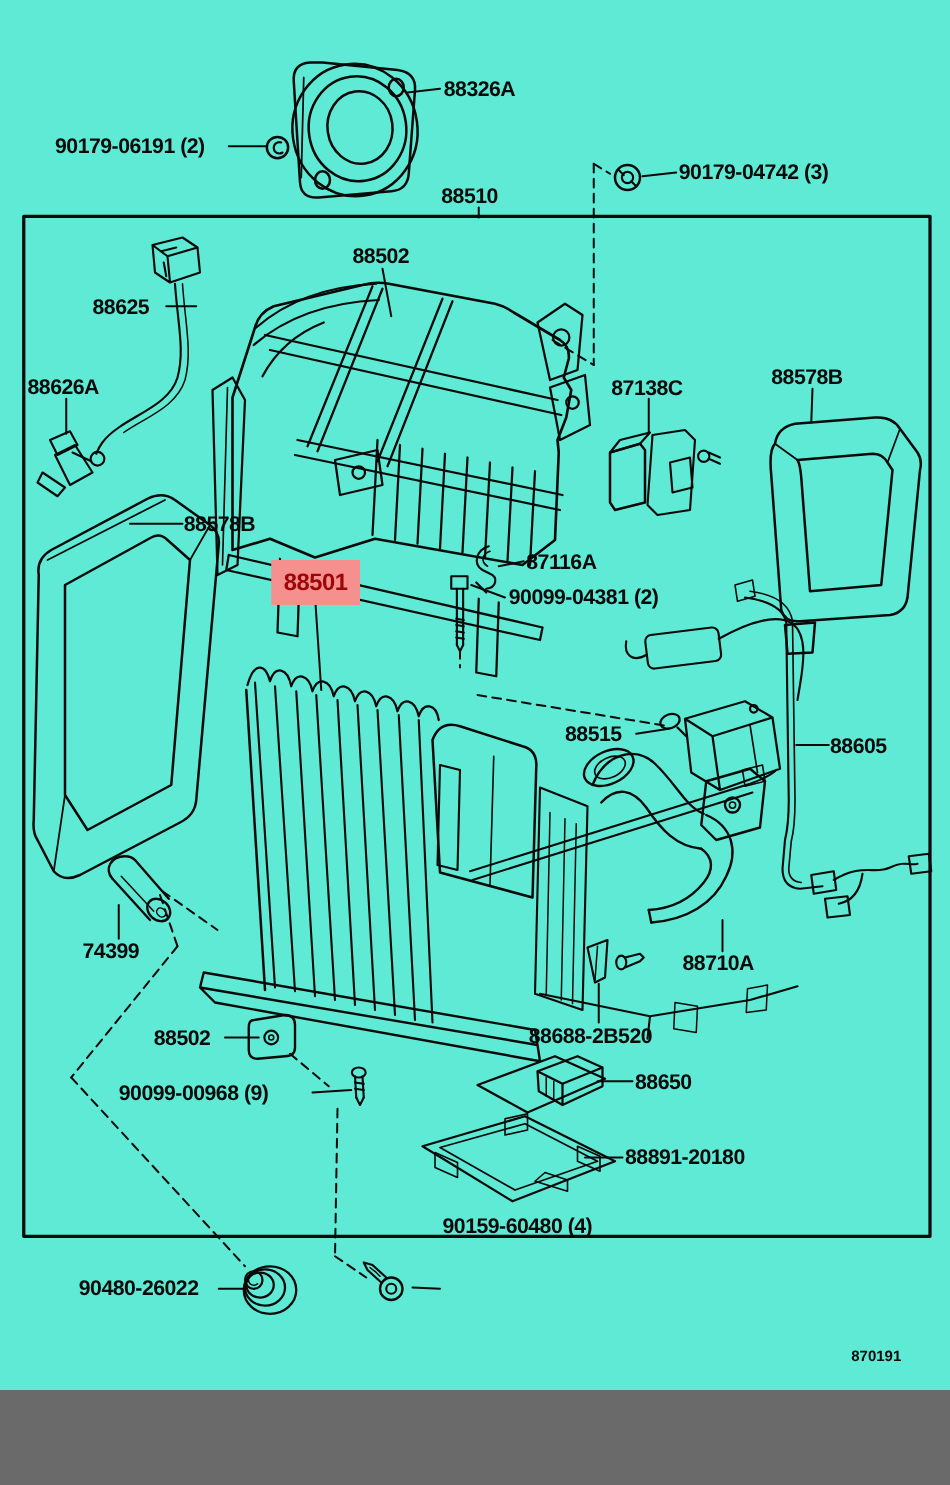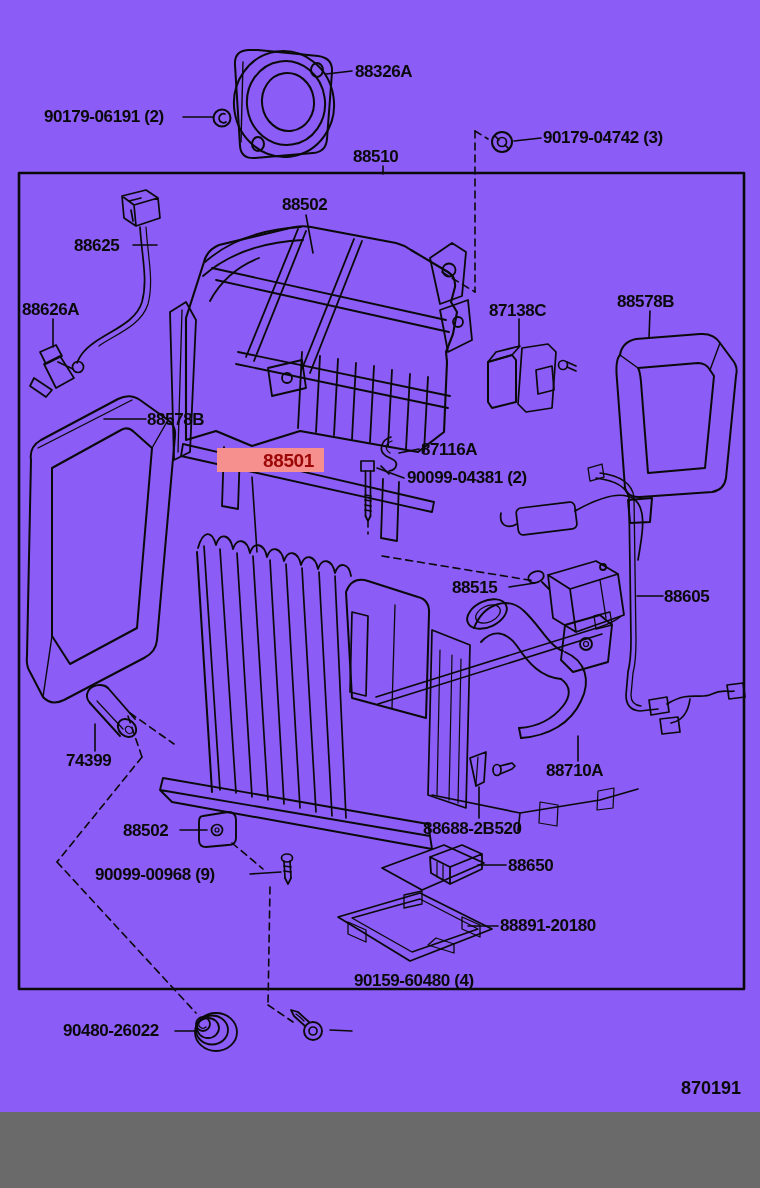--- a/index.html
+++ b/index.html
@@ -1,23 +1,23 @@
 <!DOCTYPE html>
 <html><head>
 <meta charset="utf-8">
 <style>
   html,body{margin:0;padding:0;background:#fff;}
-  .stage{position:relative;width:760px;height:1188px;background:#8b5cf6;overflow:hidden;
+  .stage{position:relative;width:760px;height:1188px;background:#5eead4;overflow:hidden;
          font-family:"Liberation Sans",sans-serif;}
   svg{position:absolute;left:0;top:0;}
   .lbl{position:absolute;font-weight:700;font-size:17px;letter-spacing:-0.4px;
        color:#0a0a0a;white-space:nowrap;line-height:1;}
   .lbl.hl{display:flex;align-items:center;justify-content:center;
-          width:71px;height:24px;font-size:19px;padding-left:36px;}
-  .figno{position:absolute;font-weight:700;font-size:18px;color:#0a0a0a;}
+          width:71px;height:36px;font-size:19px;}
+  .figno{position:absolute;font-weight:700;font-size:12px;color:#0a0a0a;}
   .footer{position:absolute;left:0;top:1112px;width:760px;height:76px;}
   .footer span{position:absolute;top:50%;transform:translateY(-54%);
                font-size:38px;font-weight:400;letter-spacing:0.5px;}
 </style>
 </head>
 <body>
 
 <div class="stage">
 
 <svg width="760" height="1112" viewBox="0 0 760 1112" fill="none" stroke="#0a0a0a" stroke-width="1.7" stroke-linecap="round" stroke-linejoin="round">

